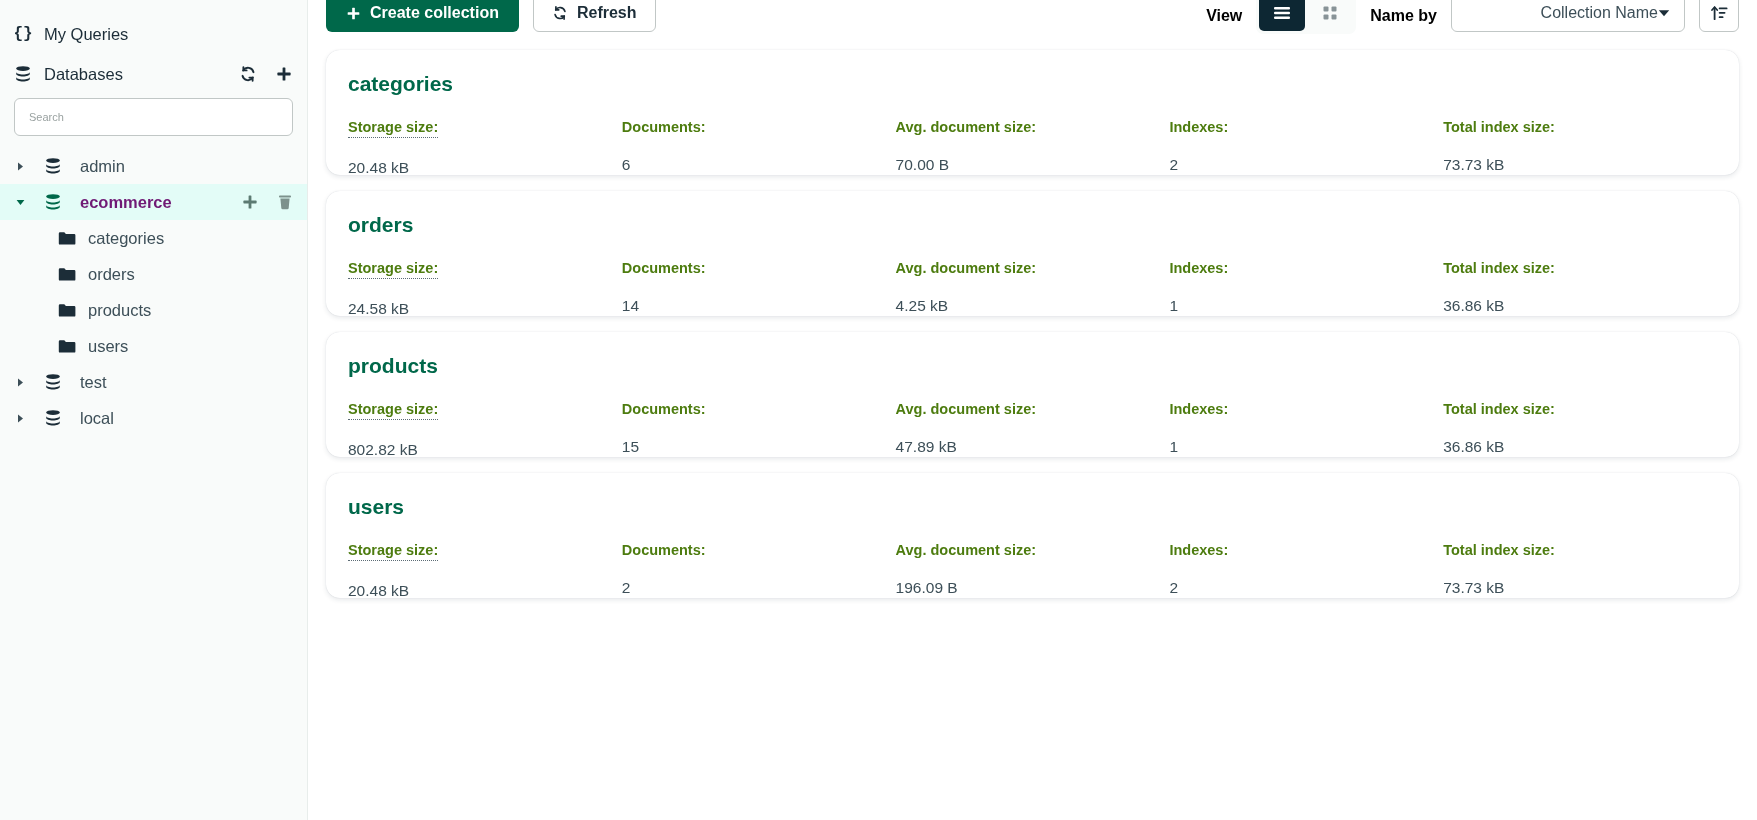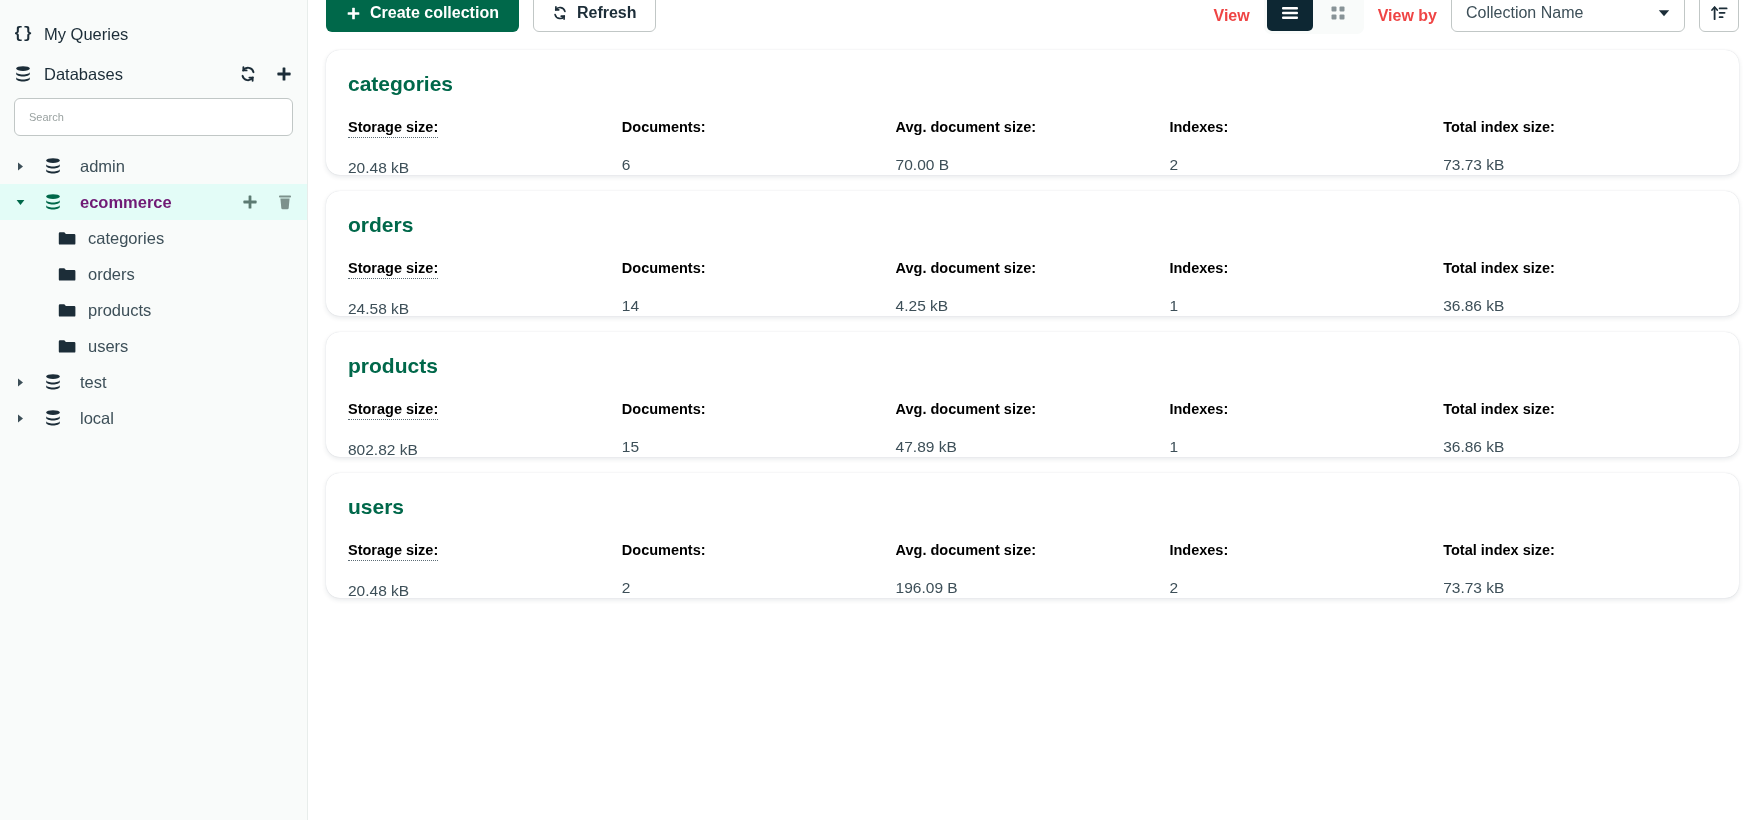--- a/index.html
+++ b/index.html
@@ -148,21 +148,21 @@
     font-family: "Liberation Sans", sans-serif;
     cursor: pointer;
     white-space: nowrap;
   }
   .toolbar-right {
     margin-left: auto;
     display: flex;
     align-items: center;
     gap: 14px;
   }
-  .tb-label { font-size: 16px; font-weight: 700; color: #ef4444; white-space: nowrap; }
+  .tb-label { font-size: 16px; font-weight: 700; color: #000000; white-space: nowrap; }
   .segmented {
     display: flex;
     background: #f9fbfa;
     border-radius: 7px;
     padding: 3px;
     margin-top: -6px;
     gap: 2px;
   }
   .seg-btn {
     width: 46px; height: 36px;
@@ -179,21 +179,21 @@
     border: 1px solid #c1c7c6;
     border-radius: 6px;
     background: #ffffff;
     display: flex;
     align-items: center;
     padding: 0 14px;
     font-size: 16px;
     color: #3d4f58;
     cursor: pointer;
   }
-  .select-box .sel-val { flex: 1; white-space: nowrap; }
+  .select-box .sel-val { flex: 1; white-space: nowrap; text-align: right; }
   .icon-btn {
     width: 40px; height: 38px;
     margin-top: -6px;
     border: 1px solid #c1c7c6;
     border-radius: 6px;
     background: #ffffff;
     display: inline-flex; align-items: center; justify-content: center;
     cursor: pointer;
   }
 
@@ -217,21 +217,21 @@
     color: #00684a;
     margin-bottom: 22px;
     cursor: pointer;
     display: inline-block;
   }
   .stats { display: flex; }
   .stat { width: 20%; }
   .stat .k {
     font-size: 14.5px;
     font-weight: 700;
-    color: #000000;
+    color: #4d7c0f;
     margin-bottom: 7px;
     display: inline-block;
   }
   .stat .k.dotted {
     border-bottom: 1px dotted #5c6c75;
     padding-bottom: 2px;
     cursor: help;
   }
   .stat .v {
     font-size: 15.5px;
@@ -438,21 +438,21 @@
           <button class="seg-btn">
             <svg width="16" height="16" viewBox="0 0 16 16">
                 <rect x="1.5" y="1.5" width="5" height="5" rx="1" fill="#889397"></rect>
                 <rect x="9.5" y="1.5" width="5" height="5" rx="1" fill="#889397"></rect>
                 <rect x="1.5" y="9.5" width="5" height="5" rx="1" fill="#889397"></rect>
                 <rect x="9.5" y="9.5" width="5" height="5" rx="1" fill="#889397"></rect>
               </svg>
           </button>
         </div>
 
-        <span class="tb-label">View by</span>
+        <span class="tb-label">Name by</span>
 
         <div class="select-box">
           <span class="sel-val">Collection Name</span>
           <span class="icon">
             <svg width="12" height="8" viewBox="0 0 12 8">
                 <path d="M0.8 1.2 L11.2 1.2 L6 7.2 Z" fill="#1c2d38"></path>
               </svg>
           </span>
         </div>
 

